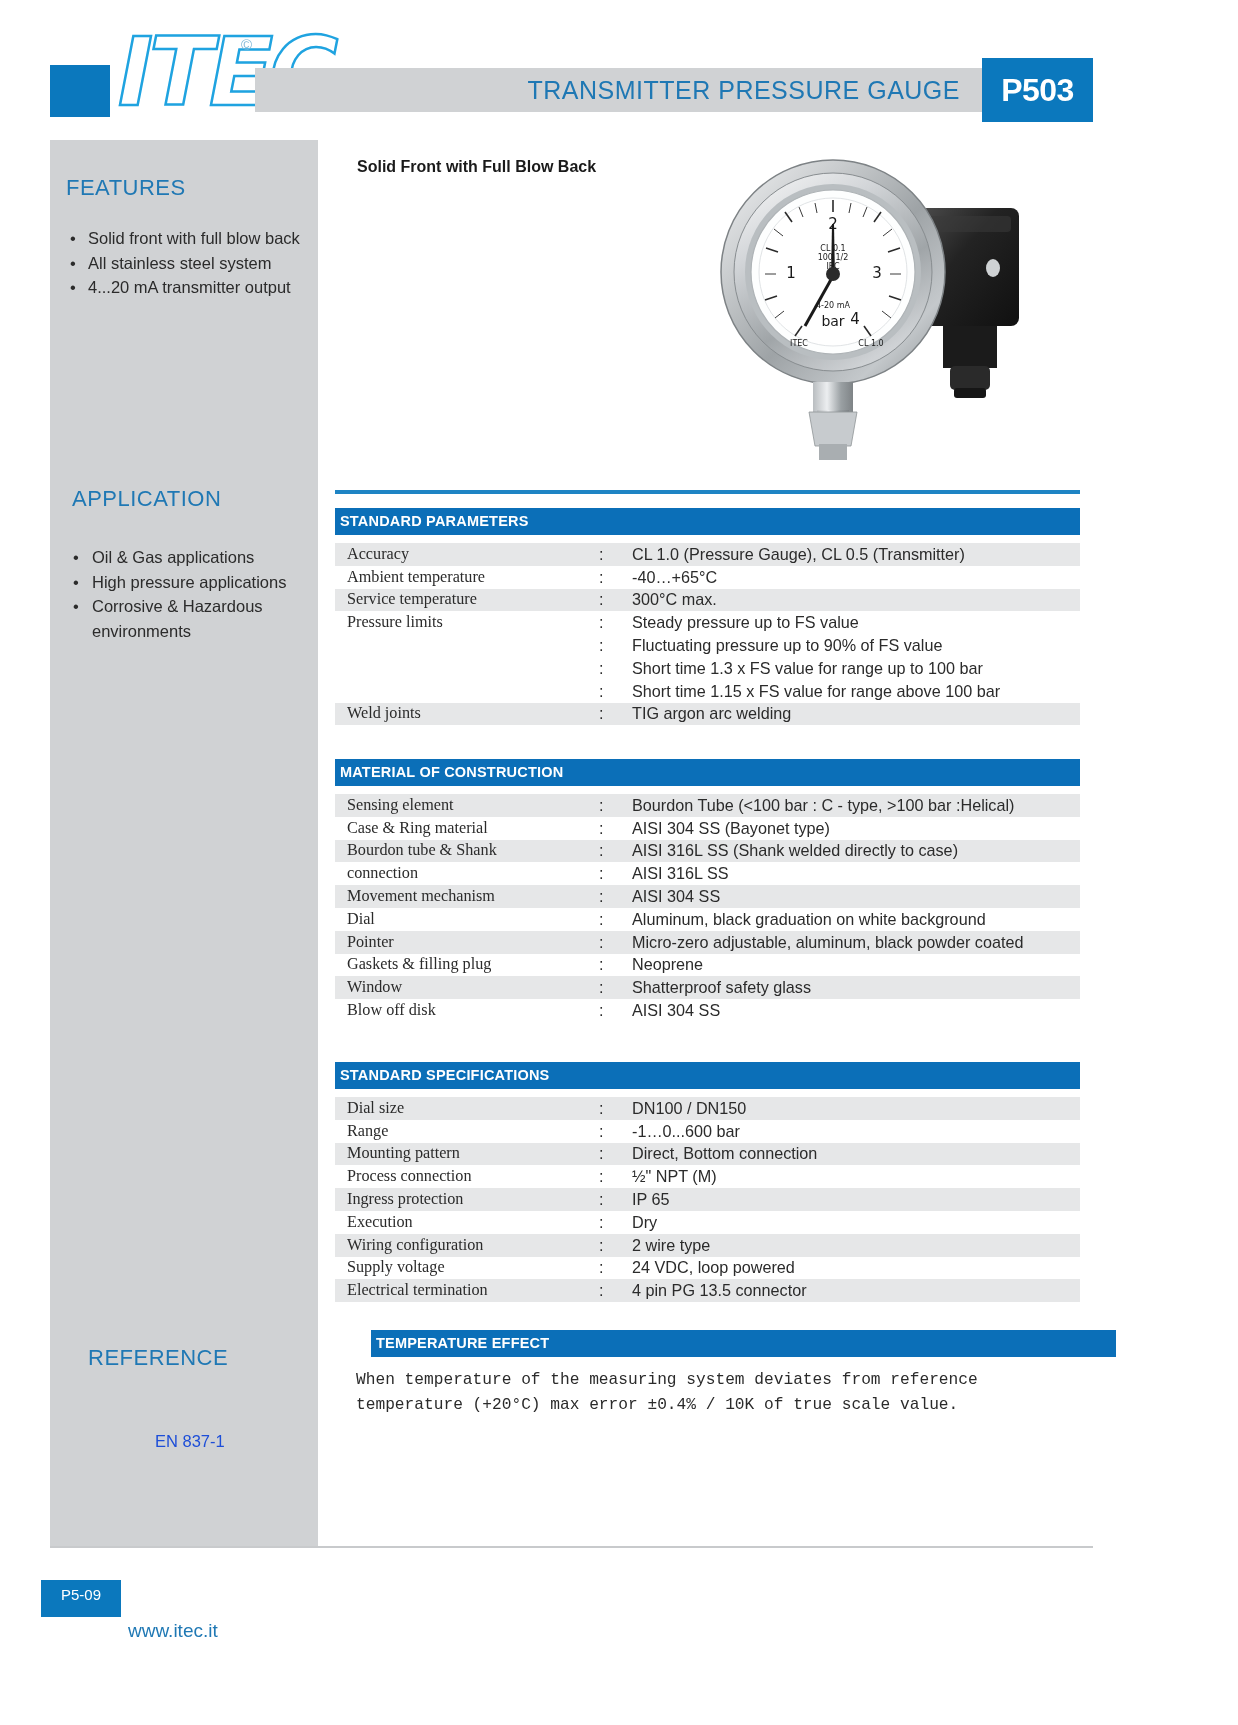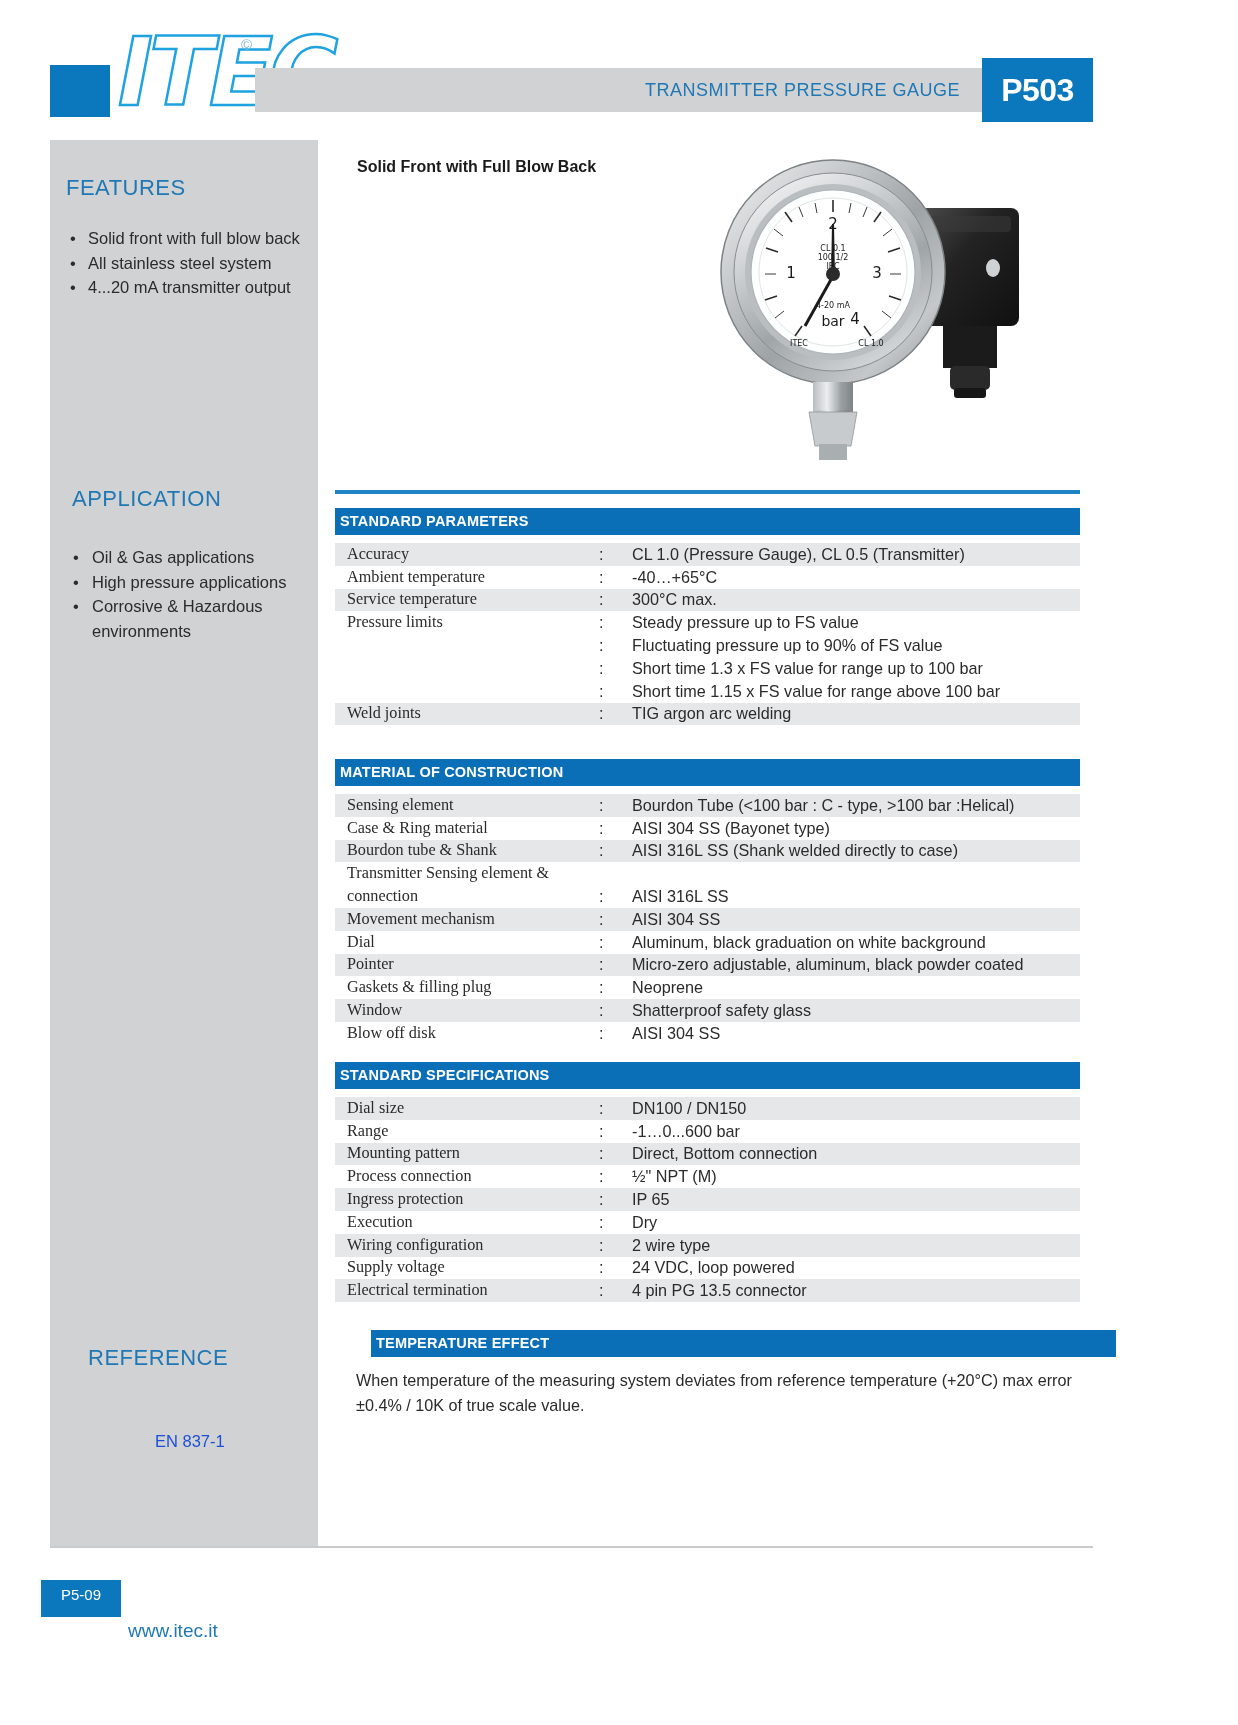--- a/index.html
+++ b/index.html
@@ -47,21 +47,21 @@
   .title-bar {
     position: absolute;
     left: 255px; top: 68px;
     width: 727px; height: 44px;
     background: #d0d2d4;
   }
   .title-bar-text {
     position: absolute;
     right: 22px; top: 50%;
     transform: translateY(-50%);
-    font-size: 18px;
+    font-size: 25px;
     color: #1f78b4;
     letter-spacing: 0.5px;
     white-space: nowrap;
   }
   .code-box {
     position: absolute;
     left: 982px; top: 58px;
     width: 111px; height: 64px;
     background: #0b78bd;
     padding-left: 28px;
@@ -179,20 +179,21 @@
   .row .val { flex: 1; white-space: nowrap; }
 
   
   #temp-para {
     position: absolute;
     width: 745px;
     font-size: 16.2px;
     line-height: 25px;
     color: #2b2b2b;
     padding-left: 21px;
+    font-family: Liberation Mono, monospace;
   }
 
   
   #footer-bar {
     position: absolute;
     left: 50px; top: 1518px;
     width: 268px; height: 28px;
     background: #d0d2d4;
   }
   #footer-rule {
@@ -416,25 +417,20 @@
       <span class="lbl">Case &amp; Ring material</span>
       <span class="colon">:</span>
       <span class="val">AISI 304 SS (Bayonet type)</span>
     </div>
     <div class="row shaded">
       <span class="lbl">Bourdon tube &amp; Shank</span>
       <span class="colon">:</span>
       <span class="val">AISI 316L SS (Shank welded directly to case)</span>
     </div>
     <div class="row">
-      <span class="lbl">Transmitter Sensing element &amp;</span>
-      <span class="colon"></span>
-      <span class="val"></span>
-    </div>
-    <div class="row">
       <span class="lbl">connection</span>
       <span class="colon">:</span>
       <span class="val">AISI 316L SS</span>
     </div>
     <div class="row shaded">
       <span class="lbl">Movement mechanism</span>
       <span class="colon">:</span>
       <span class="val">AISI 304 SS</span>
     </div>
     <div class="row">

